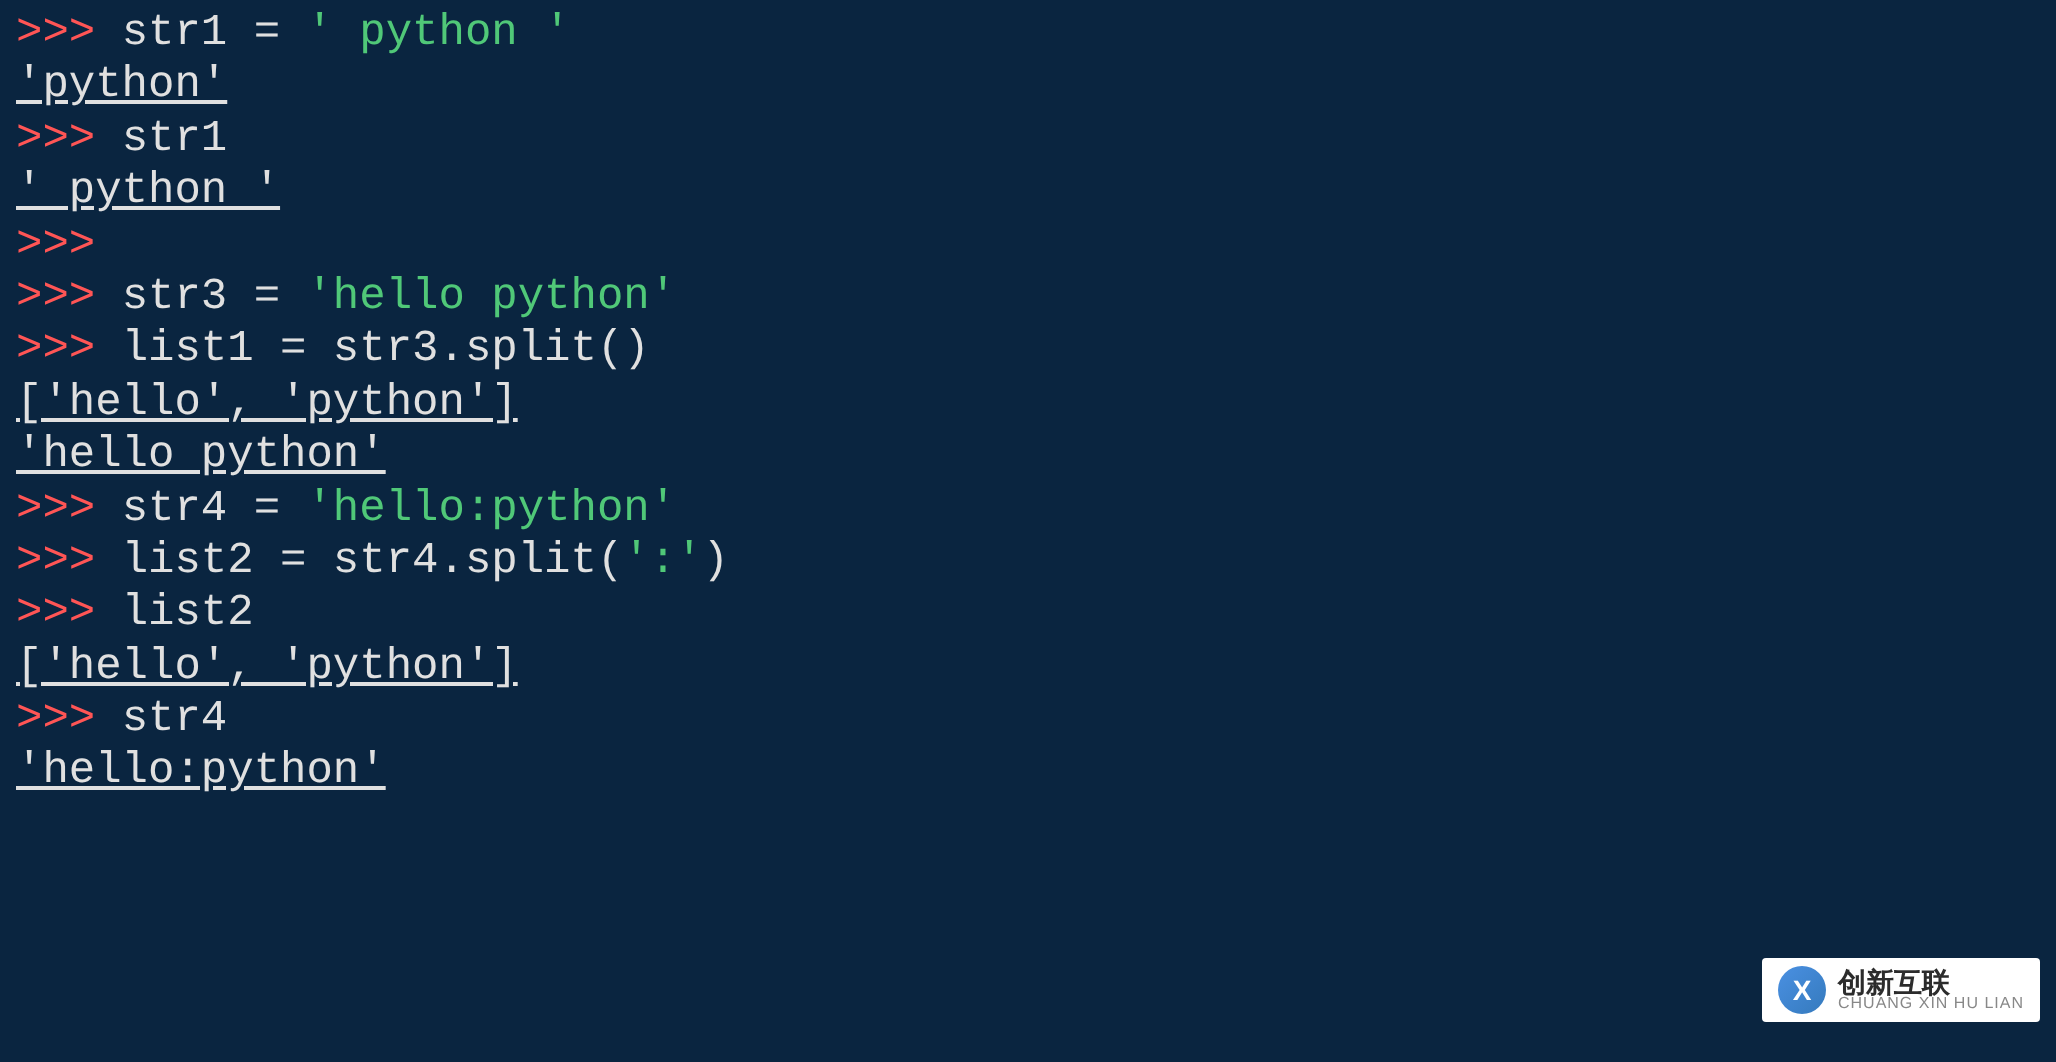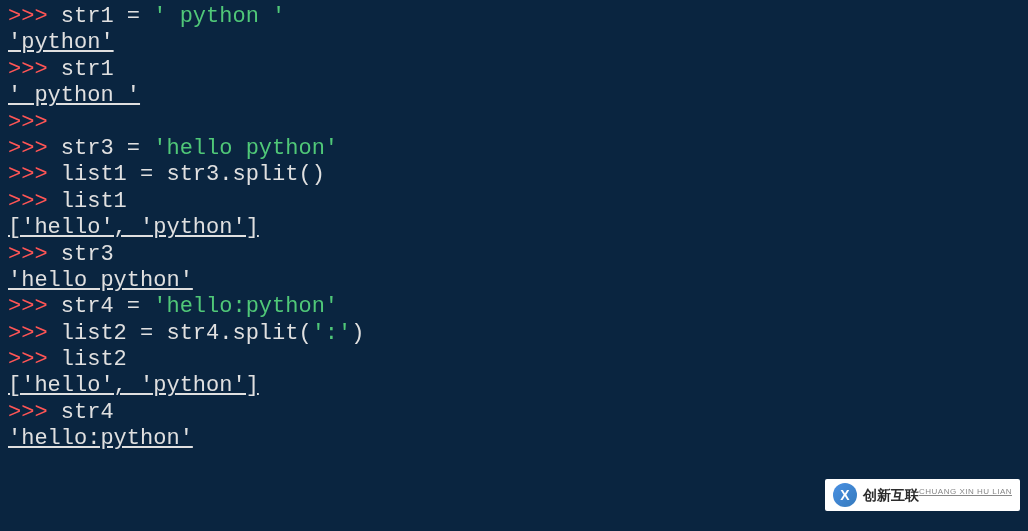--- a/index.html
+++ b/index.html
@@ -54,49 +54,46 @@
       position: relative;
       display: flex;
       align-items: center;
       justify-content: center;
       color: #fff;
       font-weight: bold;
       font-size: 14px;
     }
     .watermark-text {
       display: flex;
-      flex-direction: row;
+      flex-direction: column;
       line-height: 1;
     }
     .watermark-main {
       font-size: 14px;
       font-weight: bold;
       color: #2c2c2c;
     }
     .watermark-sub {
       font-size: 8px;
       color: #888;
       letter-spacing: 0.5px;
-      text-decoration: underline;
     }
   </style>
 </head>
 <body>
 
 <div>
   <div class="line"><span class="prompt">&gt;&gt;&gt; </span><span>str1 = </span><span class="string">' python '</span></div>
   <div class="line output">'python'</div>
   <div class="line"><span class="prompt">&gt;&gt;&gt; </span><span>str1</span></div>
   <div class="line output">' python '</div>
   <div class="line"><span class="prompt">&gt;&gt;&gt; </span><span></span></div>
   <div class="line"><span class="prompt">&gt;&gt;&gt; </span><span>str3 = </span><span class="string">'hello python'</span></div>
   <div class="line"><span class="prompt">&gt;&gt;&gt; </span><span>list1 = str3.split()</span></div>
-  <div class="line"><span class="prompt">&gt;&gt;&gt; </span><span>list1</span></div>
   <div class="line output">['hello', 'python']</div>
-  <div class="line"><span class="prompt">&gt;&gt;&gt; </span><span>str3</span></div>
   <div class="line output">'hello python'</div>
   <div class="line"><span class="prompt">&gt;&gt;&gt; </span><span>str4 = </span><span class="string">'hello:python'</span></div>
   <div class="line"><span class="prompt">&gt;&gt;&gt; </span><span>list2 = str4.split(</span><span class="string">':'</span><span>)</span></div>
   <div class="line"><span class="prompt">&gt;&gt;&gt; </span><span>list2</span></div>
   <div class="line output">['hello', 'python']</div>
   <div class="line"><span class="prompt">&gt;&gt;&gt; </span><span>str4</span></div>
   <div class="line output">'hello:python'</div>
 </div>
 
 <div class="watermark">

